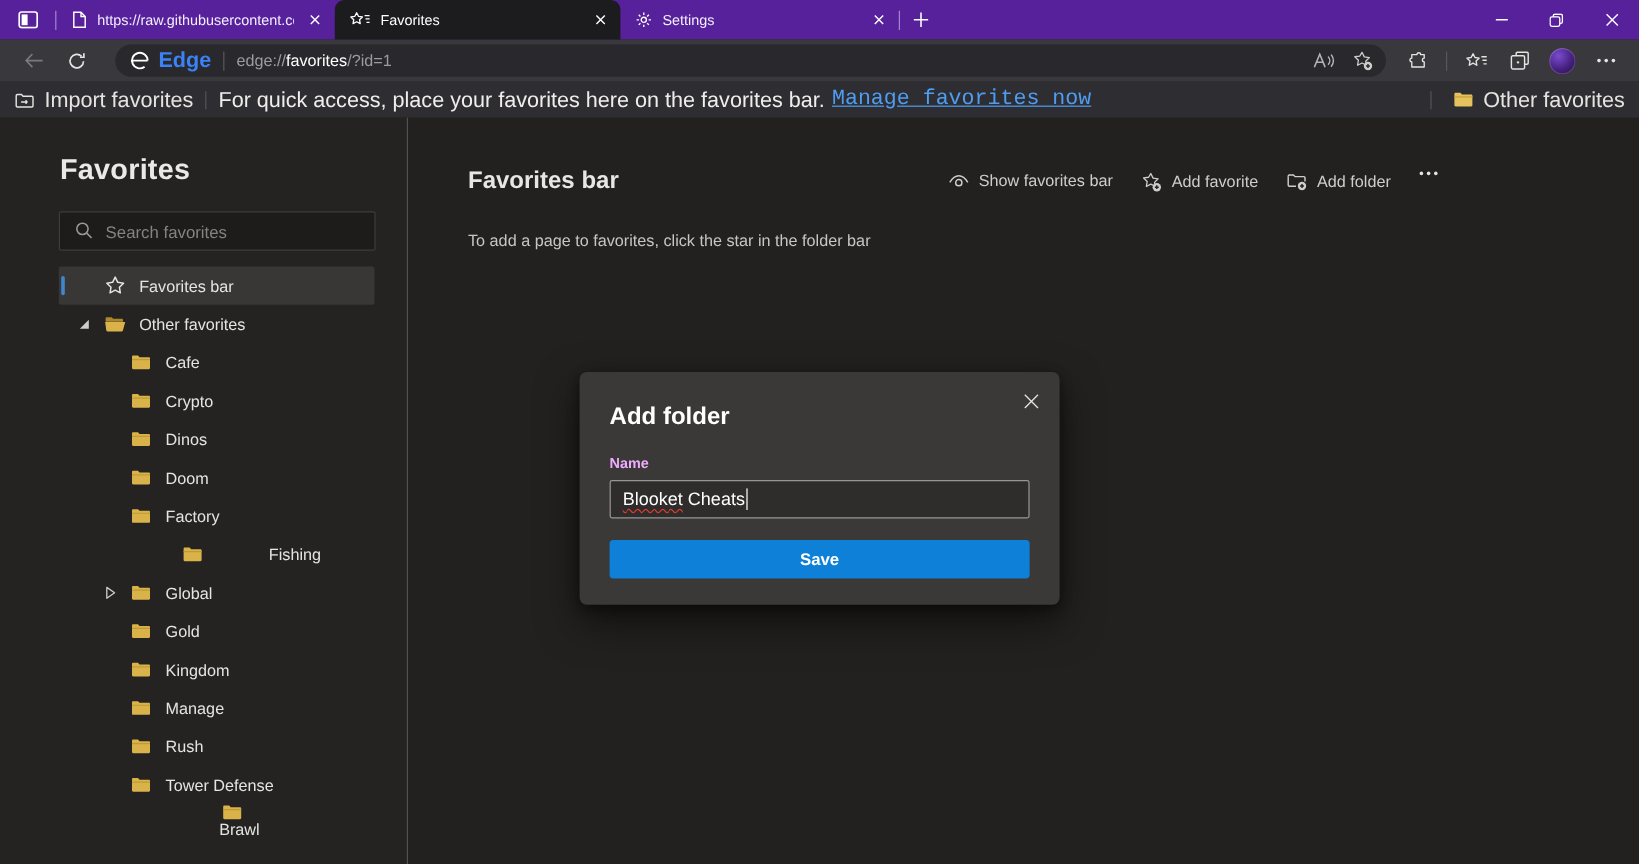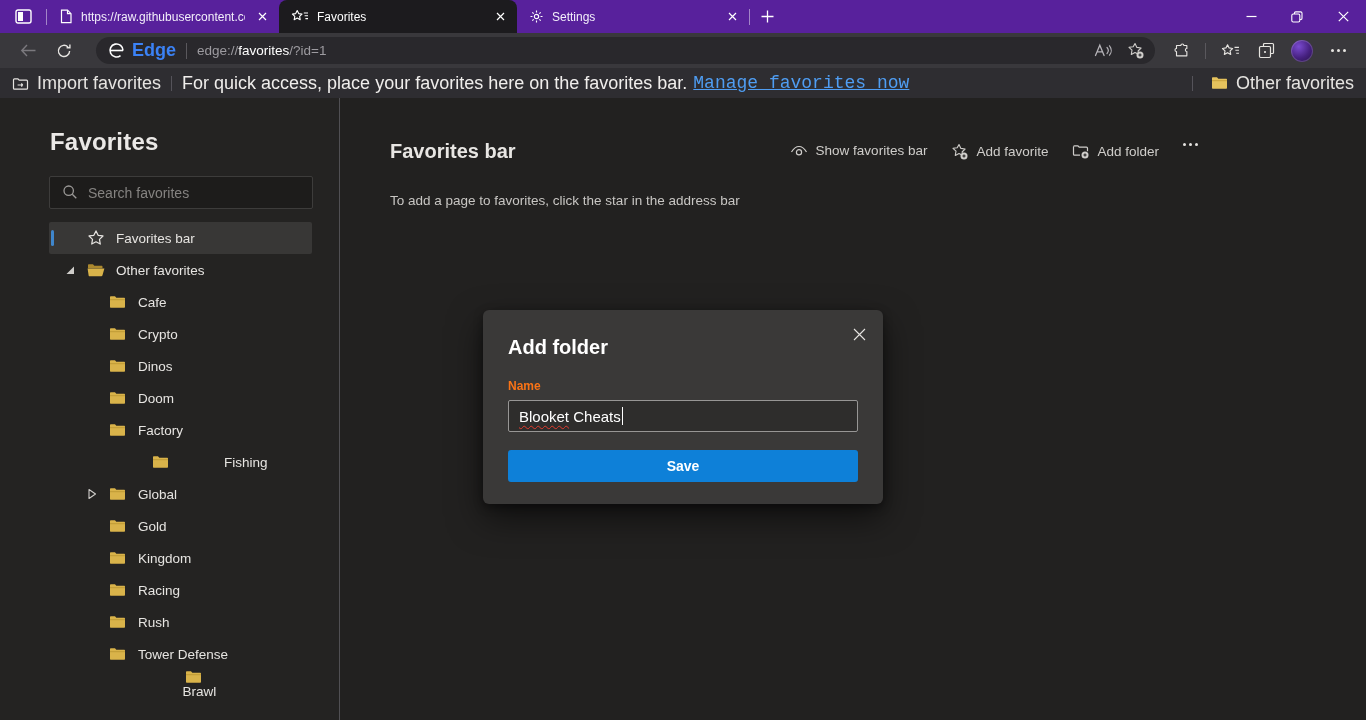--- a/index.html
+++ b/index.html
@@ -79,21 +79,21 @@
   .empty-hint { margin-top:30px; font-size:13.5px; color:#c8c6c3; }
 
   
   .dialog {
     position:absolute; left:483px; top:310px; width:400px; background:#3a3938;
     border-radius:6px; padding:22px 25px 22px 25px;
     box-shadow:0 14px 34px rgba(0,0,0,.55), 0 3px 10px rgba(0,0,0,.4);
   }
   .dialog-title { font-size:20px; font-weight:700; color:#fff; margin-top:4px; }
   .dialog-close { position:absolute; top:12px; right:12px; width:24px; height:24px; display:flex; align-items:center; justify-content:center; border-radius:4px; }
-  .field-label { margin-top:20px; font-size:12px; font-weight:700; color:#f97316; }
+  .field-label { margin-top:20px; font-size:12px; font-weight:700; color:#f0abfc; }
   .name-input {
     margin-top:7px; height:32px; border:1px solid #979695; border-radius:2px; background:#2e2d2c;
     display:flex; align-items:center; padding:0 10px; font-size:15px; color:#fff;
   }
   .squiggle { text-decoration:underline wavy #e23b2e; text-decoration-thickness:1px; text-underline-offset:3px; }
   .text-caret { display:inline-block; width:1.5px; height:18px; background:#fff; margin-left:1px; animation:blink 1.1s steps(1) infinite; }
   @keyframes blink { 50% { opacity:0; } }
   .dialog-btns { margin-top:18px; display:flex; gap:10px; }
   .btn { flex:1; height:32px; border:none; border-radius:3px; font-size:14px; font-weight:700;
          font-family:"Liberation Sans","DejaVu Sans",sans-serif; color:#fff; }
@@ -402,21 +402,21 @@
           <span class="tlabel">Kingdom</span>
         </div>
         <div class="trow" style="padding-left: 38px;">
           <span class="caret"></span>
           <span class="ticon">
             <svg width="17" height="14" viewBox="0 0 17 14">
               <path d="M1 2.3c0-.6.4-1 1-1h4l1.3 1.4h7.7c.6 0 1 .4 1 1v8c0 .6-.4 1-1 1H2c-.6 0-1-.4-1-1z" fill="#d9b34a"></path>
               <path d="M1 4.2h15v1H1z" fill="#bf9a35"></path>
             </svg>
           </span>
-          <span class="tlabel">Racing</span>
+          <span class="tlabel">Manage</span>
         </div>
         <div class="trow" style="padding-left: 38px;">
           <span class="caret"></span>
           <span class="ticon">
             <svg width="17" height="14" viewBox="0 0 17 14">
               <path d="M1 2.3c0-.6.4-1 1-1h4l1.3 1.4h7.7c.6 0 1 .4 1 1v8c0 .6-.4 1-1 1H2c-.6 0-1-.4-1-1z" fill="#d9b34a"></path>
               <path d="M1 4.2h15v1H1z" fill="#bf9a35"></path>
             </svg>
           </span>
           <span class="tlabel">Rush</span>
@@ -475,21 +475,21 @@
           </div>
           <div class="action">
             <div class="dots">
                 <i></i>
                 <i></i>
                 <i></i>
               </div>
           </div>
         </div>
       </div>
-      <div class="empty-hint">To add a page to favorites, click the star in the address bar</div>
+      <div class="empty-hint">To add a page to favorites, click the star in the folder bar</div>
     </div>
   </div>
 </div>
 
 <div class="dialog">
   <div class="dialog-close">
     <svg width="13" height="13" viewBox="0 0 13 13">
         <path d="M1 1l11 11M12 1 1 12" stroke="#e6e4e1" stroke-width="1.1"></path>
       </svg>
   </div>

